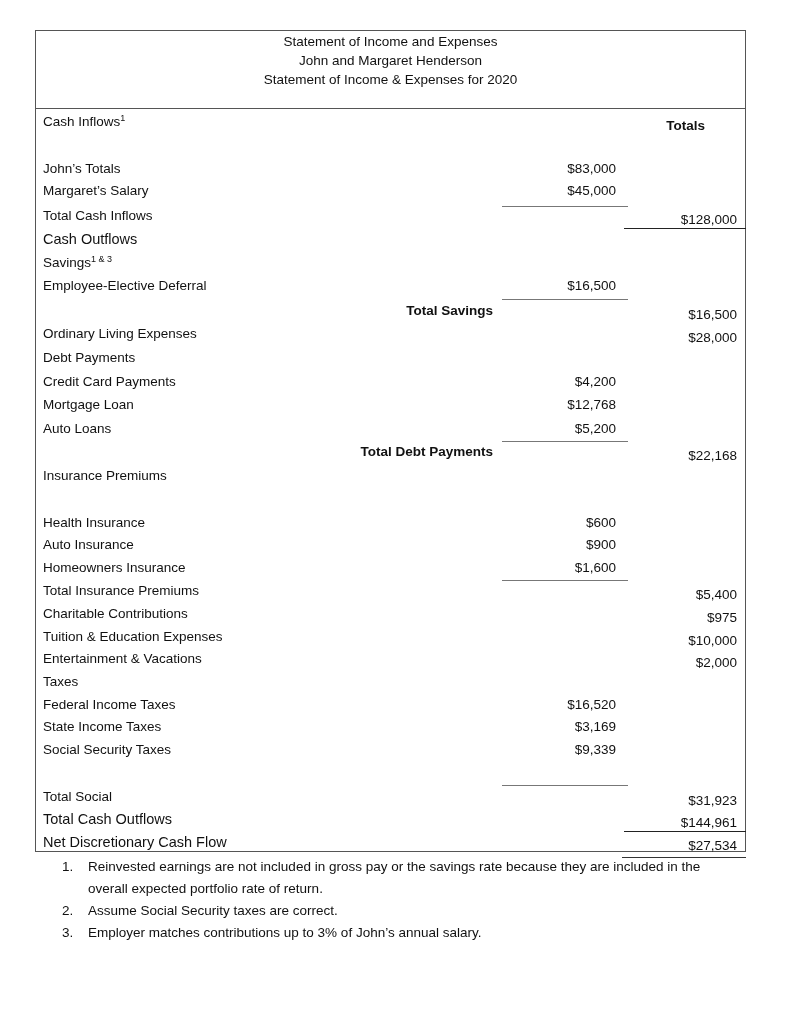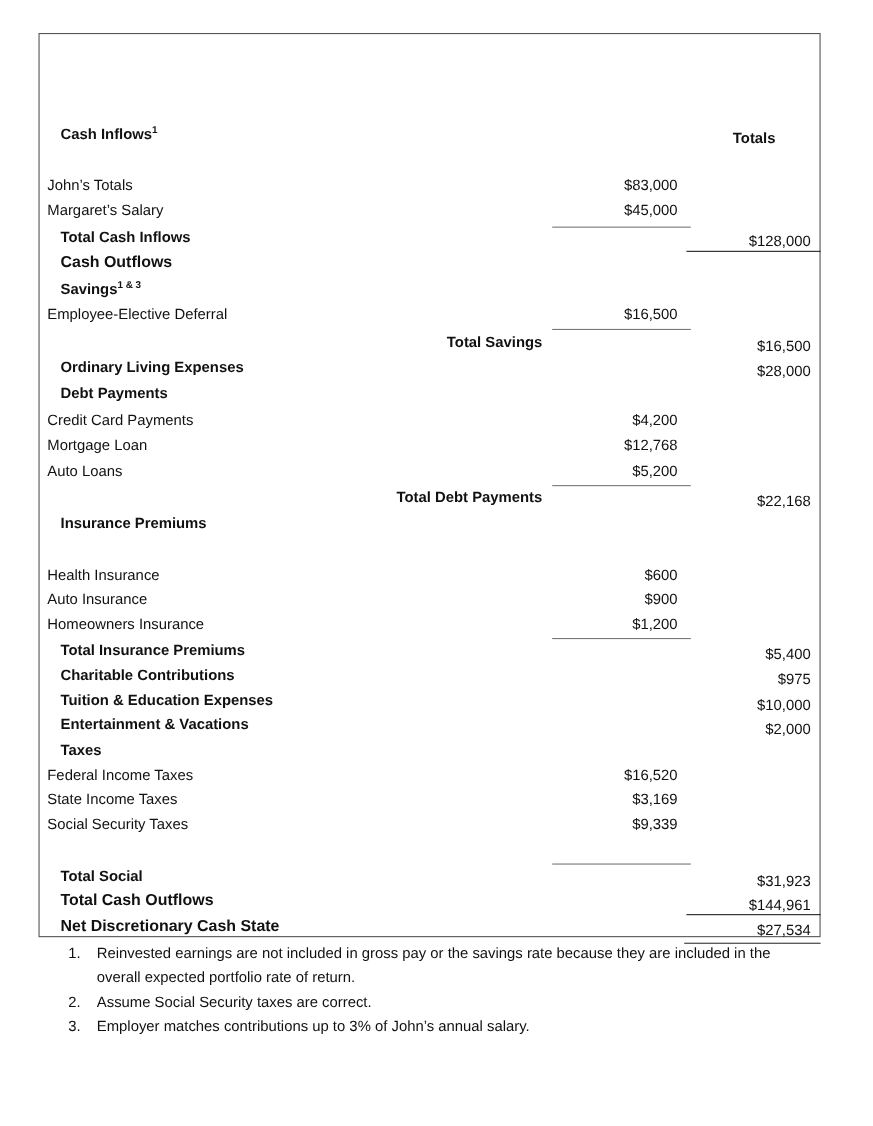--- a/index.html
+++ b/index.html
@@ -6,37 +6,42 @@
   body { width: 794px; height: 1024px; position: relative; overflow: hidden;
          font-family: "Liberation Sans", sans-serif; color: #111; }
   .frame { position: absolute; left: 35px; top: 30px; width: 711px; height: 822px;
            border: 1px solid #555; box-sizing: border-box; }
   .header { position: absolute; left: 0; top: 0; width: 100%; height: 78px;
             border-bottom: 1px solid #555; box-sizing: border-box; }
   .header .line { position: absolute; left: 0; width: 100%; text-align: center;
                   font-size: 13.5px; }
   .row { position: absolute; left: 0; width: 100%; height: 22px; font-size: 13.5px; }
   .row .label { position: absolute; left: 7px; top: 0; white-space: nowrap; }
-  .row .label.bold { font-weight: bold; margin-left: 12px; }
+  .row .label.bold { font-weight: normal; }
   .row .mid-label { position: absolute; right: 252px; top: 0; font-weight: bold; white-space: nowrap; }
   .row .sub { position: absolute; right: 129px; top: 0; text-align: right; white-space: nowrap; }
   .row .tot { position: absolute; right: 8px; top: 4px; white-space: nowrap; }
   .row .tot.hdr { right: 40px; font-weight: bold; }
   sup { font-size: 9px; line-height: 0; }
   .rule-sub { position: absolute; left: 466px; width: 126px; height: 0; border-top: 1px solid #777; }
   .rule-tot { position: absolute; left: 588px; width: 122px; height: 0; border-top: 1px solid #222; }
   .notes { position: absolute; left: 62px; top: 856px; width: 660px; font-size: 13.5px; line-height: 22px; }
   .note { position: relative; padding-left: 26px; }
   .note .num { position: absolute; left: 0; top: 0; }
   .rule-bottom { position: absolute; left: 622px; top: 857px; width: 124px; border-top: 1px solid #333; }
 </style>
 </head>
 <body>
 
 <div class="frame">
+  <div class="header">
+    <div class="line" style="top:3px">Statement of Income and Expenses</div>
+    <div class="line" style="top:22px">John and Margaret Henderson</div>
+    <div class="line" style="top:41px">Statement of Income &amp; Expenses for 2020</div>
+  </div>
 
   <div class="row" style="top:83px">
     <span class="label bold"><span>Cash Inflows</span><sup>1</sup></span>
     <span class="tot hdr">Totals</span>
   </div>
   <div class="row" style="top:130px">
     <span class="label">John’s Totals</span>
     <span class="sub">$83,000</span>
   </div>
   <div class="row" style="top:152px">
@@ -94,21 +99,21 @@
   <div class="row" style="top:484px">
     <span class="label">Health Insurance</span>
     <span class="sub">$600</span>
   </div>
   <div class="row" style="top:506px">
     <span class="label">Auto Insurance</span>
     <span class="sub">$900</span>
   </div>
   <div class="row" style="top:529px">
     <span class="label">Homeowners Insurance</span>
-    <span class="sub">$1,200</span>
+    <span class="sub">$1,600</span>
   </div>
   <div class="rule-sub" style="top:549px"></div>
   <div class="row" style="top:552px">
     <span class="label bold">Total Insurance Premiums</span>
     <span class="tot">$5,400</span>
   </div>
   <div class="row" style="top:575px">
     <span class="label bold">Charitable Contributions</span>
     <span class="tot">$975</span>
   </div>
@@ -139,21 +144,21 @@
   <div class="row" style="top:758px">
     <span class="label bold">Total Social</span>
     <span class="tot">$31,923</span>
   </div>
   <div class="row" style="top:780px">
     <span class="label bold" style="font-size:14.5px">Total Cash Outflows</span>
     <span class="tot">$144,961</span>
   </div>
   <div class="rule-tot" style="top:800px"></div>
   <div class="row" style="top:803px">
-    <span class="label bold" style="font-size:14.5px">Net Discretionary Cash State</span>
+    <span class="label bold" style="font-size:14.5px">Net Discretionary Cash Flow</span>
     <span class="tot">$27,534</span>
   </div>
 </div>
 <div class="rule-bottom"></div>
 
 <div class="notes">
   <div class="note">
     <span class="num">1.</span>
     <span>Reinvested earnings are not included in gross pay or the savings rate because they are included in the overall expected portfolio rate of return.</span>
   </div>

